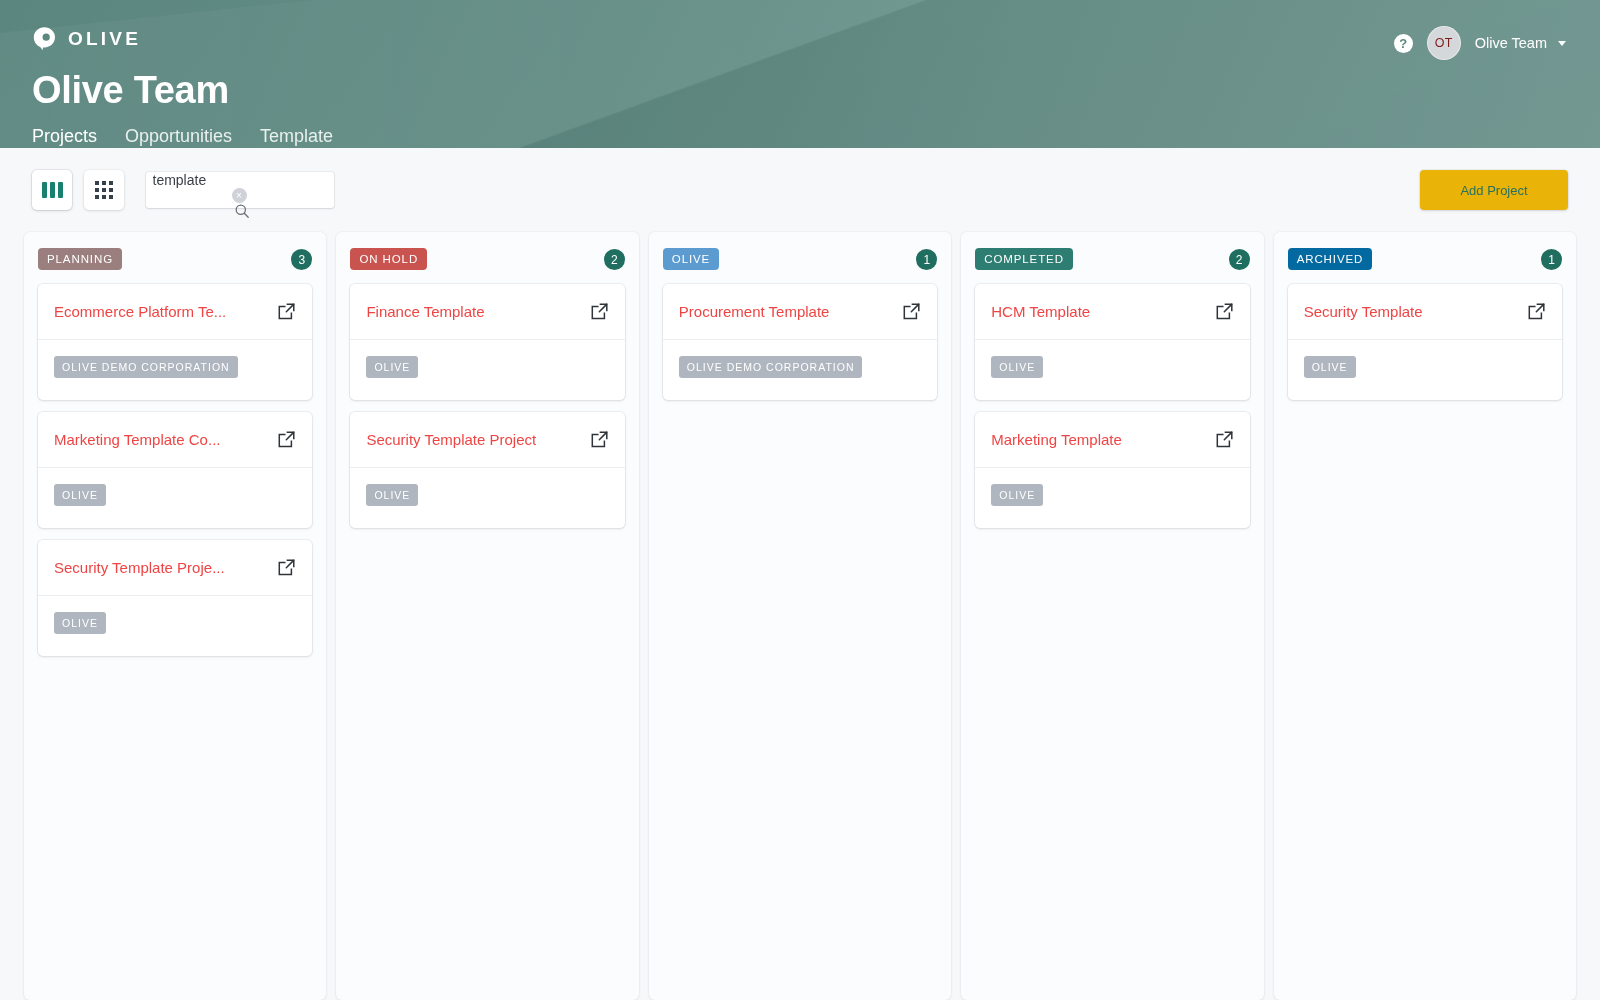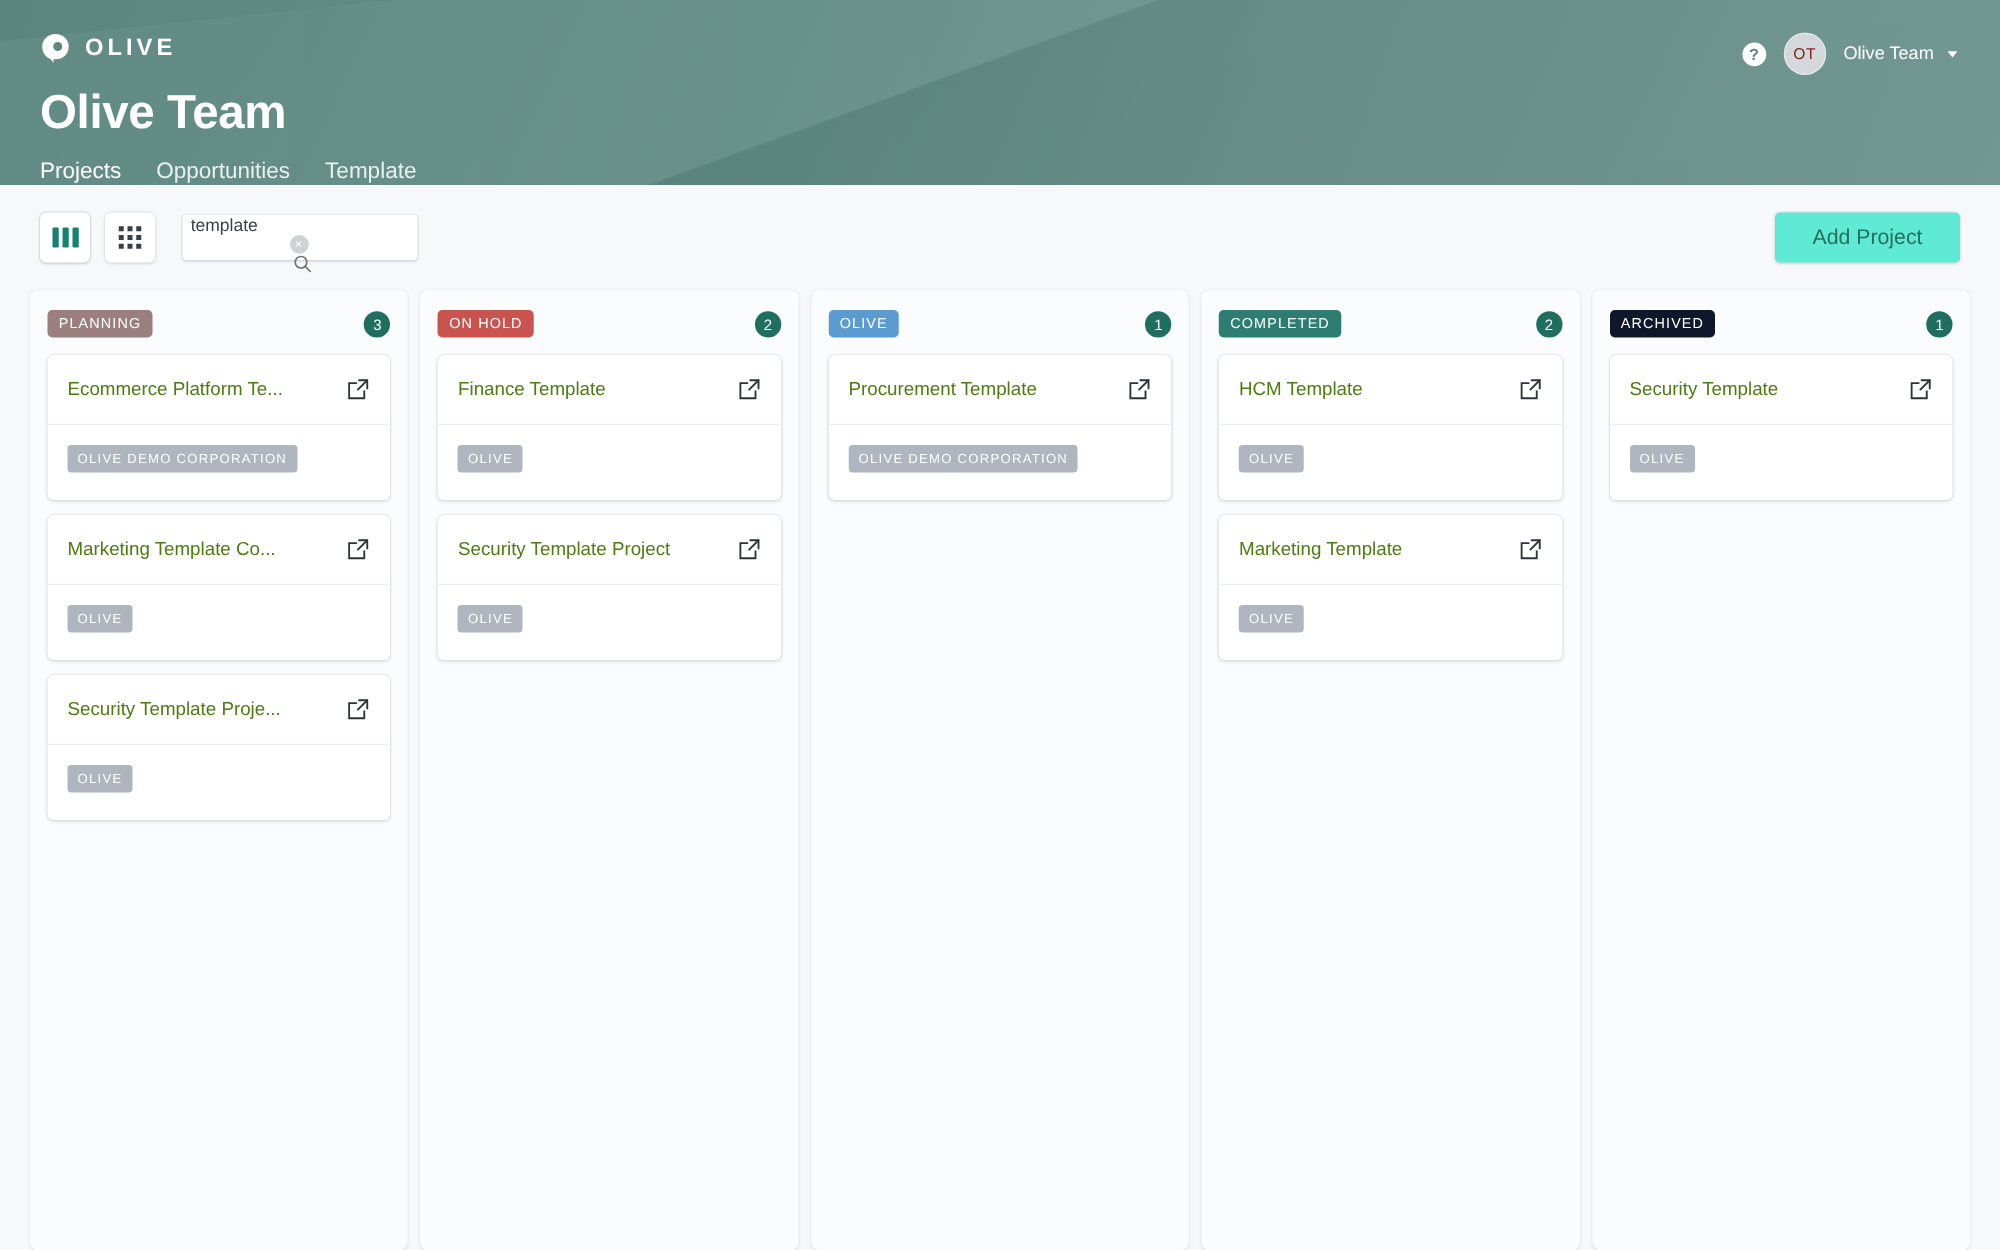--- a/index.html
+++ b/index.html
@@ -126,23 +126,23 @@
     font-size: 10px; line-height: 1;
     display: flex; align-items: center; justify-content: center;
     cursor: pointer; margin-right: 8px; flex: none;
   }
   .search-sep { width: 1px; height: 20px; background: #e2e5e8; margin-right: 8px; }
   .search-btn { cursor: pointer; display: flex; align-items: center; padding-right: 3px; }
 
   .add-project-btn {
     margin-left: auto;
     height: 40px; min-width: 148px;
-    background: #5eead4; border: none; border-radius: 4px;
+    background: #eab308; border: none; border-radius: 4px;
     box-shadow: 0 1px 3px rgba(16,24,40,0.13), 0 0 0 1px rgba(16,24,40,0.04);
-    color: #26705f; font-family: inherit; font-size: 17px;
+    color: #26705f; font-family: inherit; font-size: 13px;
     cursor: pointer;
   }
 
   
   .board {
     display: flex;
     gap: 10px;
     padding: 0 24px;
     height: calc(1000px - 148px - 84px);
   }
@@ -183,21 +183,21 @@
     margin-bottom: 12px;
     cursor: pointer;
   }
   .card-top {
     display: flex; align-items: center; justify-content: space-between;
     padding: 18px 16px;
     border-bottom: 1px solid #eceef0;
     gap: 8px;
   }
   .card-title {
-    font-size: 15px; color: #4d7c0f;
+    font-size: 15px; color: #ef4444;
     white-space: nowrap; overflow: hidden; text-overflow: ellipsis;
   }
   .ext-icon { flex: none; cursor: pointer; display: flex; }
   .card-body { padding: 16px 16px 22px 16px; }
   .tag {
     display: inline-block;
     background: #b0b6bf; color: #ffffff;
     font-size: 10.5px; letter-spacing: 1px;
     padding: 5px 8px; border-radius: 3px;
   }
@@ -398,21 +398,21 @@
               <line x1="16.6" y1="2.4" x2="9.3" y2="9.7" stroke="#2f343a" stroke-width="1.5" stroke-linecap="round"></line>
               <path d="M14.4 11.2 V16.6 H2.3 V4.5 H7.8" fill="none" stroke="#2f343a" stroke-width="1.5" stroke-linecap="square"></path>
             </svg>
           </span>
         </div>
         <div class="card-body"><span class="tag">OLIVE</span></div>
       </div>
     </div>
     <div class="column">
       <div class="col-header">
-        <span class="status-badge" style="background: #0f172a;">ARCHIVED</span>
+        <span class="status-badge" style="background: #0369a1;">ARCHIVED</span>
         <span class="count-badge">1</span>
       </div>
       <div class="card">
         <div class="card-top">
           <div class="card-title">Security Template</div>
           <span class="ext-icon">
             <svg width="19" height="19" viewBox="0 0 19 19">
               <path d="M10.4 2.2 H16.8 V8.6" fill="none" stroke="#2f343a" stroke-width="1.5" stroke-linecap="square"></path>
               <line x1="16.6" y1="2.4" x2="9.3" y2="9.7" stroke="#2f343a" stroke-width="1.5" stroke-linecap="round"></line>
               <path d="M14.4 11.2 V16.6 H2.3 V4.5 H7.8" fill="none" stroke="#2f343a" stroke-width="1.5" stroke-linecap="square"></path>

